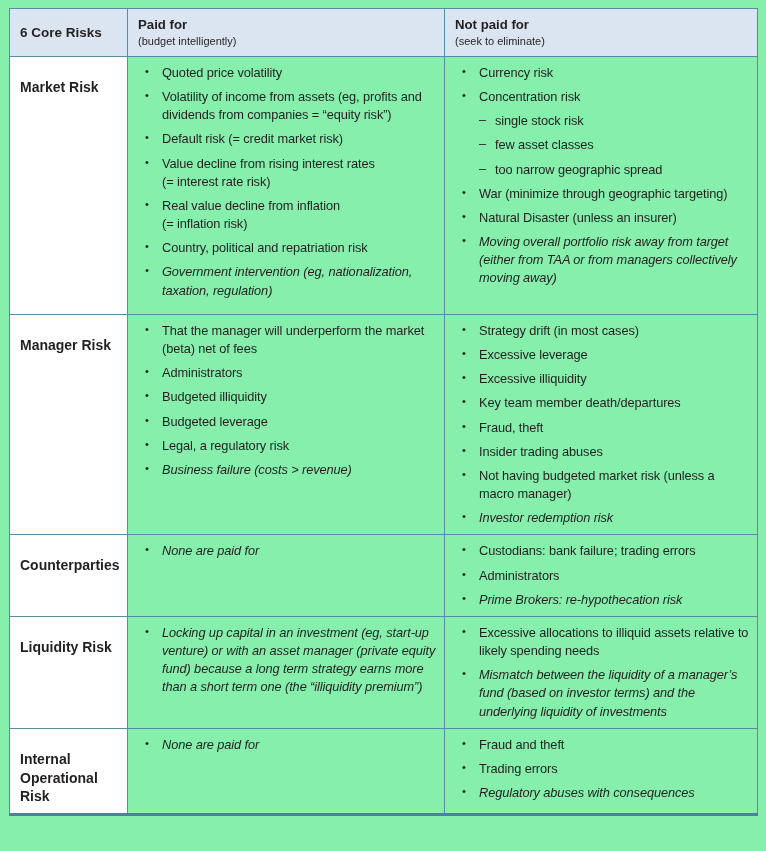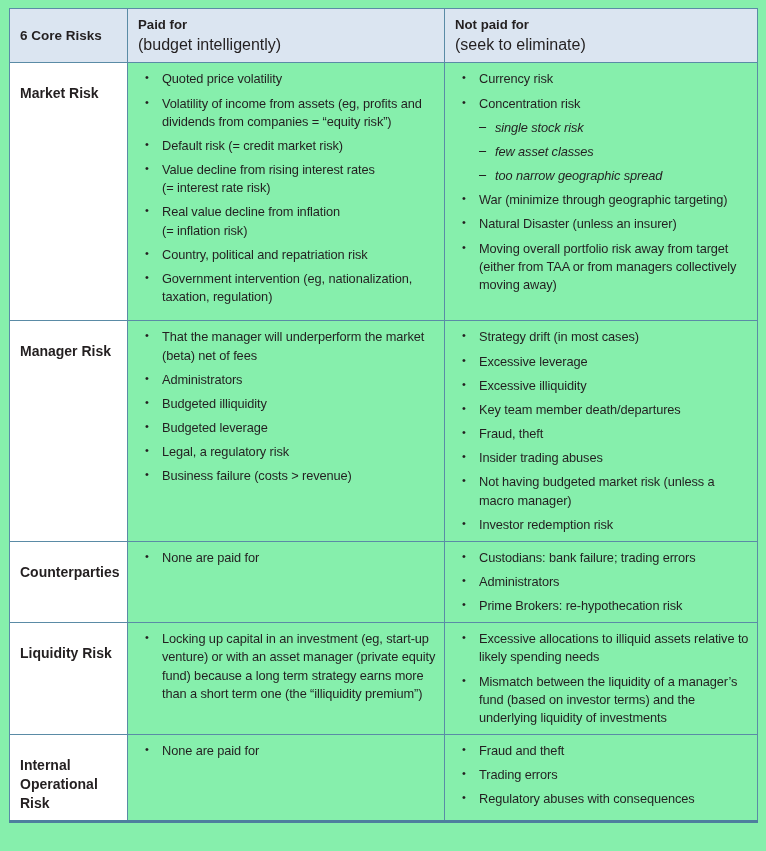--- a/index.html
+++ b/index.html
@@ -42,21 +42,21 @@
     vertical-align: middle;
     font-size: 13.5px;
     font-weight: bold;
   }
   .h-title {
     font-size: 13.2px;
     font-weight: bold;
     line-height: 1.35;
   }
   .h-sub {
-    font-size: 16px;
+    font-size: 11px;
     font-weight: normal;
     line-height: 1.35;
   }
   tbody th.risk-name {
     font-size: 14px;
     font-weight: bold;
     line-height: 1.35;
     background: #ffffff;
     padding-top: 21px;
   }
@@ -73,30 +73,30 @@
     padding: 0;
     font-size: 12.8px;
     line-height: 1.42;
     letter-spacing: -0.1px;
   }
   ul.bullets li {
     position: relative;
     white-space: pre-line;
     margin: 0 0 6px 0;
   }
-  ul.bullets li:last-child { margin-bottom: 0; }
+  ul.bullets li:last-child { margin-bottom: 0; font-style: italic; }
   li.bullet { padding-left: 24px; }
   li.bullet::before {
     content: "\2022";
     position: absolute;
     left: 7px;
     top: 0;
     font-size: 11px;
   }
-  li.subbullet { padding-left: 40px; font-style: italic; }
+  li.subbullet { padding-left: 40px; }
   li.subbullet::before {
     content: "\2013";
     position: absolute;
     left: 24px;
     top: -1px;
   }
 </style>
 </head>
 <body>
 

